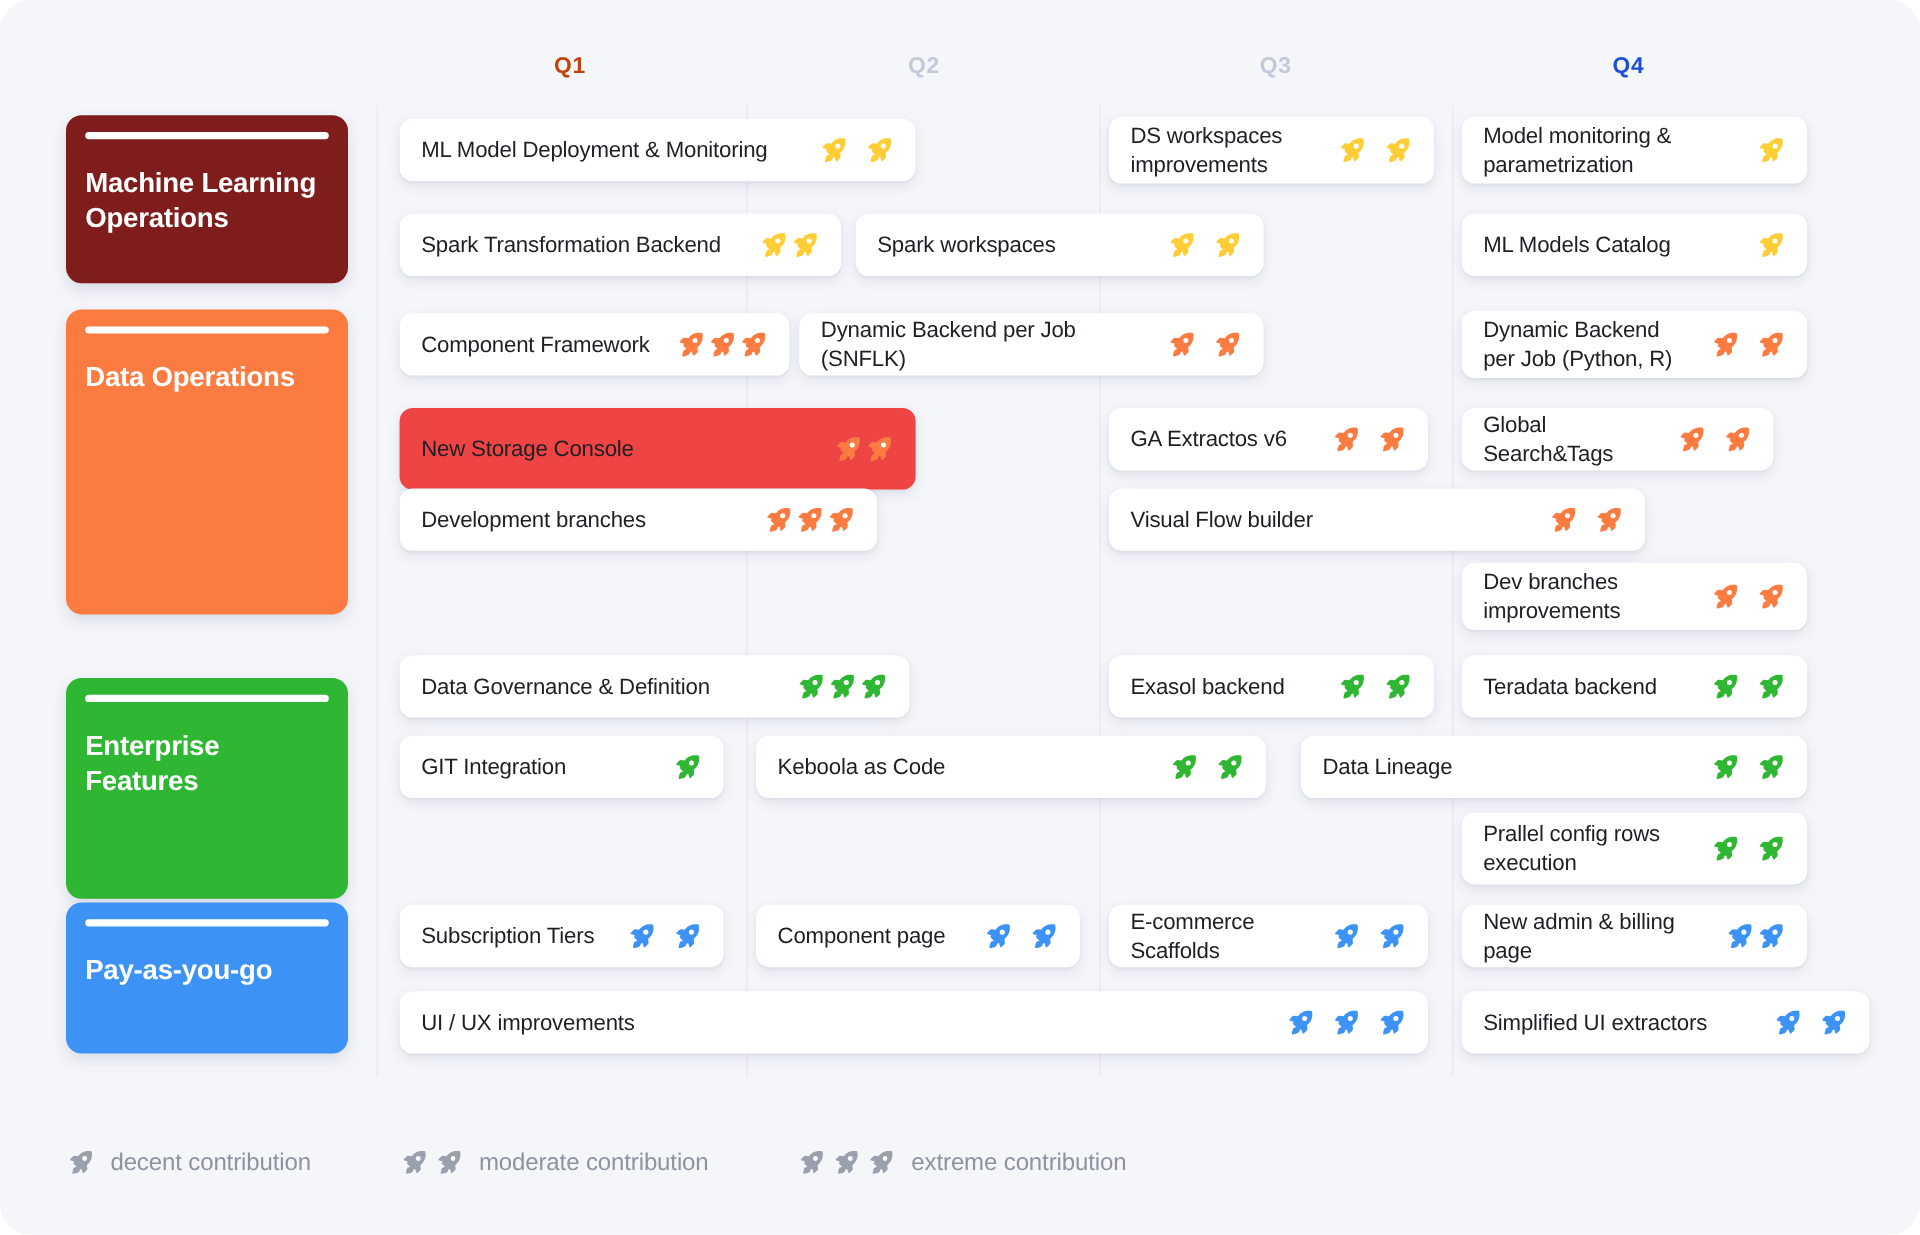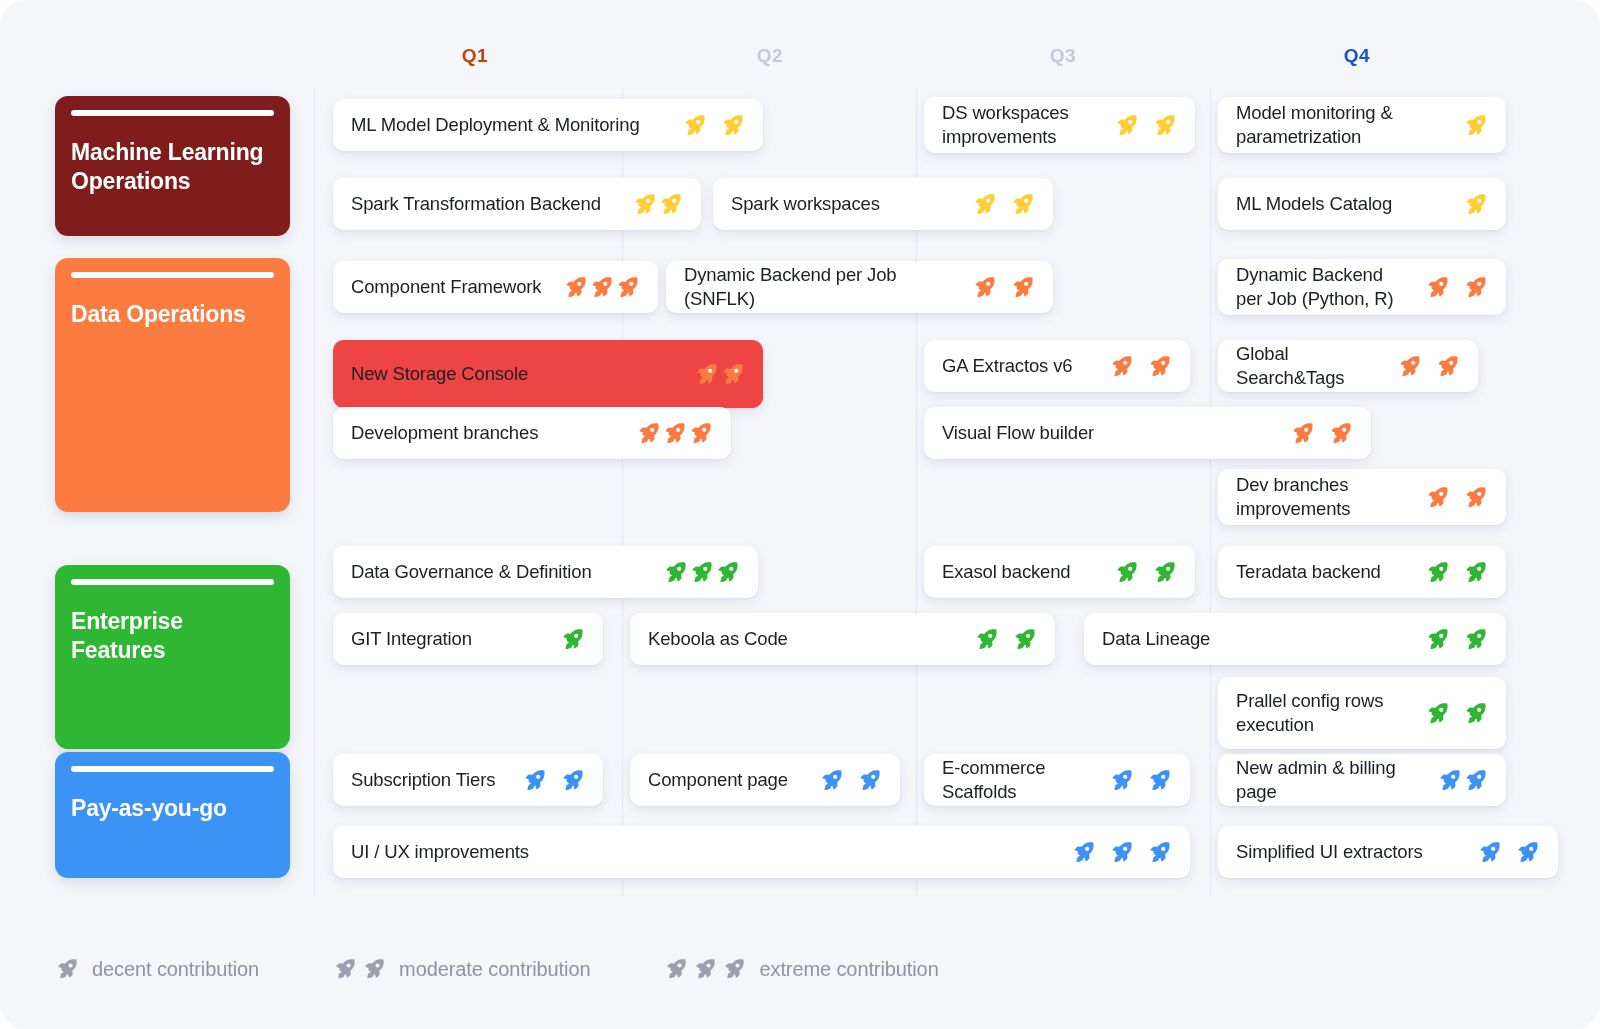--- a/index.html
+++ b/index.html
@@ -509,21 +509,21 @@
           </svg>
           <svg class="rk" viewBox="0 0 64 64">
             <g fill="#2FB733">
               <path d="M56.8 7.4c.3-.3.2-.7-.2-.8-4.2-1-12.3-1.7-19.6 2.2-4.2 2.3-7.5 5.4-10.2 8.6l-7.5-1c-1.5-.2-3 .3-4 1.4l-6.2 6.5c-.7.7-.4 1.9.5 2.2l8.4 2.7c-.6 1.3-1 2.3-1.3 3-.3.8-.1 1.7.5 2.3l12 12c.6.6 1.5.8 2.3.5.7-.3 1.7-.7 3-1.3l2.7 8.4c.3.9 1.5 1.2 2.2.5l6.5-6.2c1.1-1 1.6-2.5 1.4-4l-1-7.5c3.2-2.7 6.3-6 8.6-10.2 3.9-7.3 3.2-15.4 2.2-19.6-.1-.4-.5-.5-.8-.2z"></path>
               <path d="M18.2 42.1c-2.3 2.3-3.6 9.3-4.1 13-.1.8.6 1.5 1.4 1.4 3.7-.5 10.7-1.8 13-4.1 2.9-2.9 3.1-7.2.4-9.9-2.7-2.7-7-2.5-9.9.4z"></path>
             </g>
             <circle cx="41.5" cy="22.5" r="5.4" fill="#ffffff"></circle>
           </svg>
         </span>
       </div>
-      <div class="item-card" style="left: 1218px; top: 677px; width: 288px; height: 72px; background: rgb(255, 255, 255);">
+      <div class="item-card" style="left: 1218px; top: 677px; width: 288px; height: 60px; background: rgb(255, 255, 255);">
         <span class="item-label">Prallel config rows execution</span>
         <span class="rockets wide">
           <svg class="rk" viewBox="0 0 64 64">
             <g fill="#2FB733">
               <path d="M56.8 7.4c.3-.3.2-.7-.2-.8-4.2-1-12.3-1.7-19.6 2.2-4.2 2.3-7.5 5.4-10.2 8.6l-7.5-1c-1.5-.2-3 .3-4 1.4l-6.2 6.5c-.7.7-.4 1.9.5 2.2l8.4 2.7c-.6 1.3-1 2.3-1.3 3-.3.8-.1 1.7.5 2.3l12 12c.6.6 1.5.8 2.3.5.7-.3 1.7-.7 3-1.3l2.7 8.4c.3.9 1.5 1.2 2.2.5l6.5-6.2c1.1-1 1.6-2.5 1.4-4l-1-7.5c3.2-2.7 6.3-6 8.6-10.2 3.9-7.3 3.2-15.4 2.2-19.6-.1-.4-.5-.5-.8-.2z"></path>
               <path d="M18.2 42.1c-2.3 2.3-3.6 9.3-4.1 13-.1.8.6 1.5 1.4 1.4 3.7-.5 10.7-1.8 13-4.1 2.9-2.9 3.1-7.2.4-9.9-2.7-2.7-7-2.5-9.9.4z"></path>
             </g>
             <circle cx="41.5" cy="22.5" r="5.4" fill="#ffffff"></circle>
           </svg>
           <svg class="rk" viewBox="0 0 64 64">

